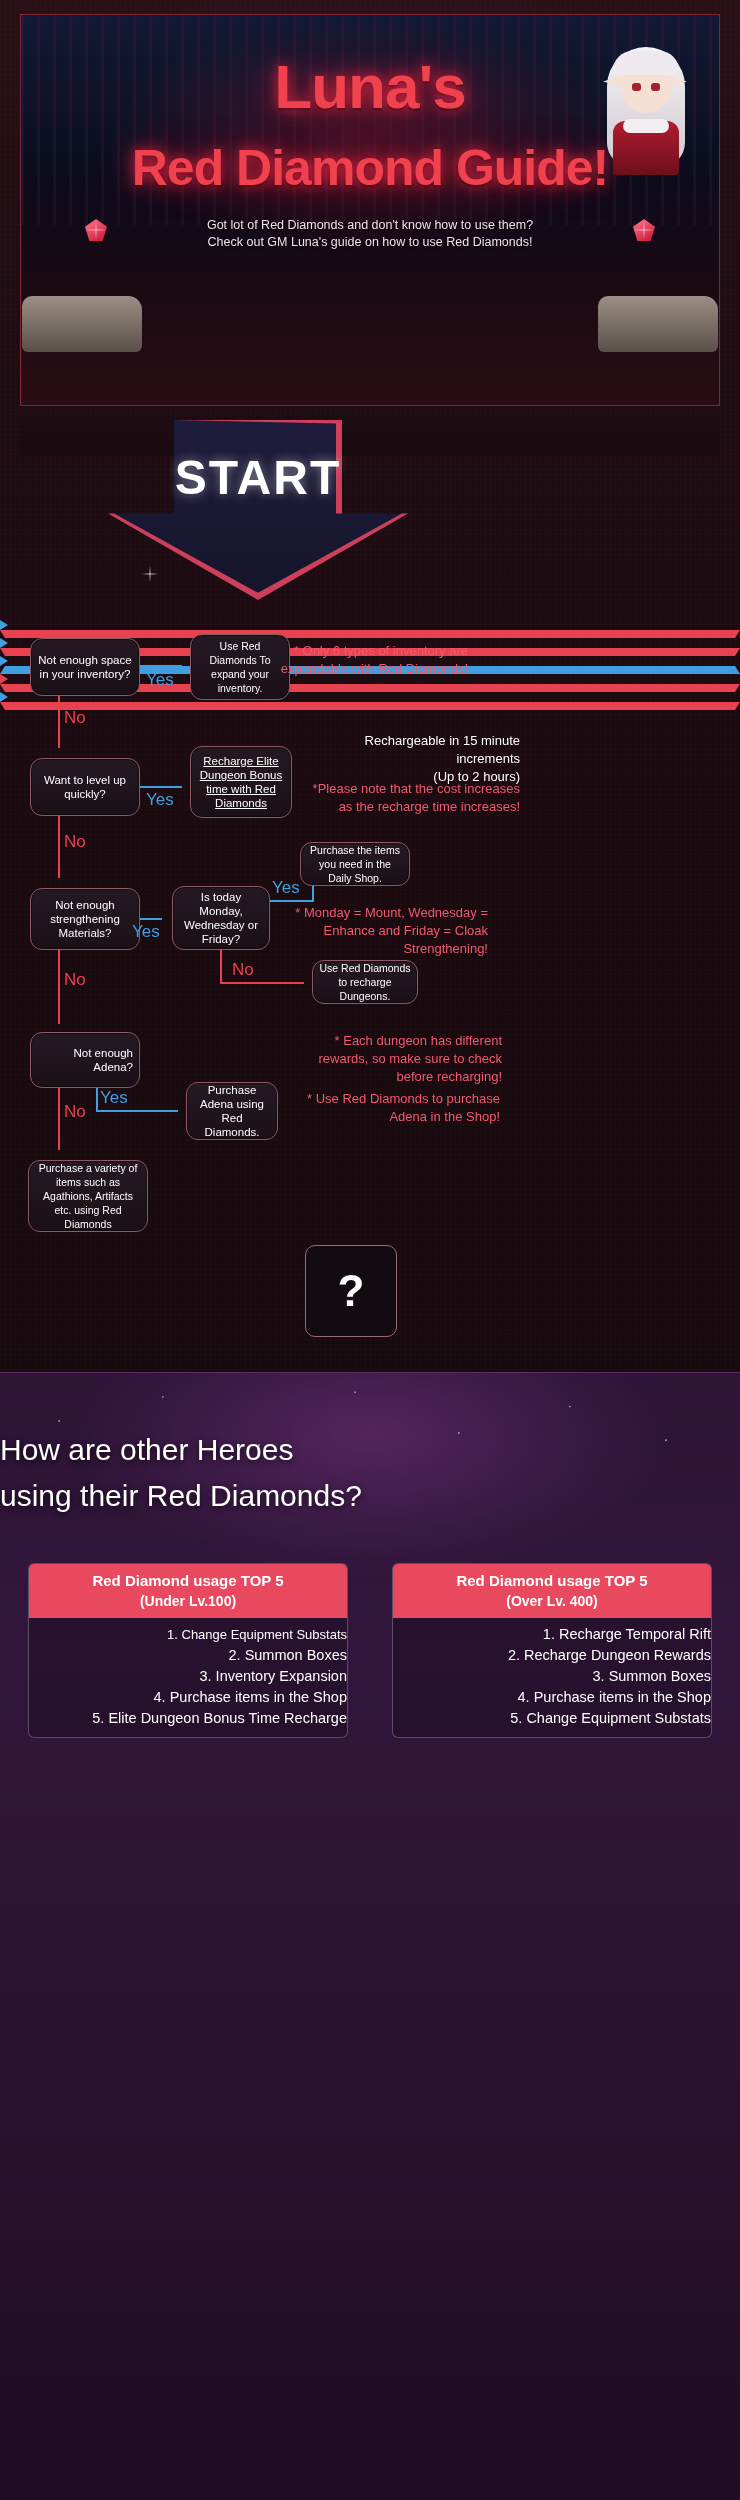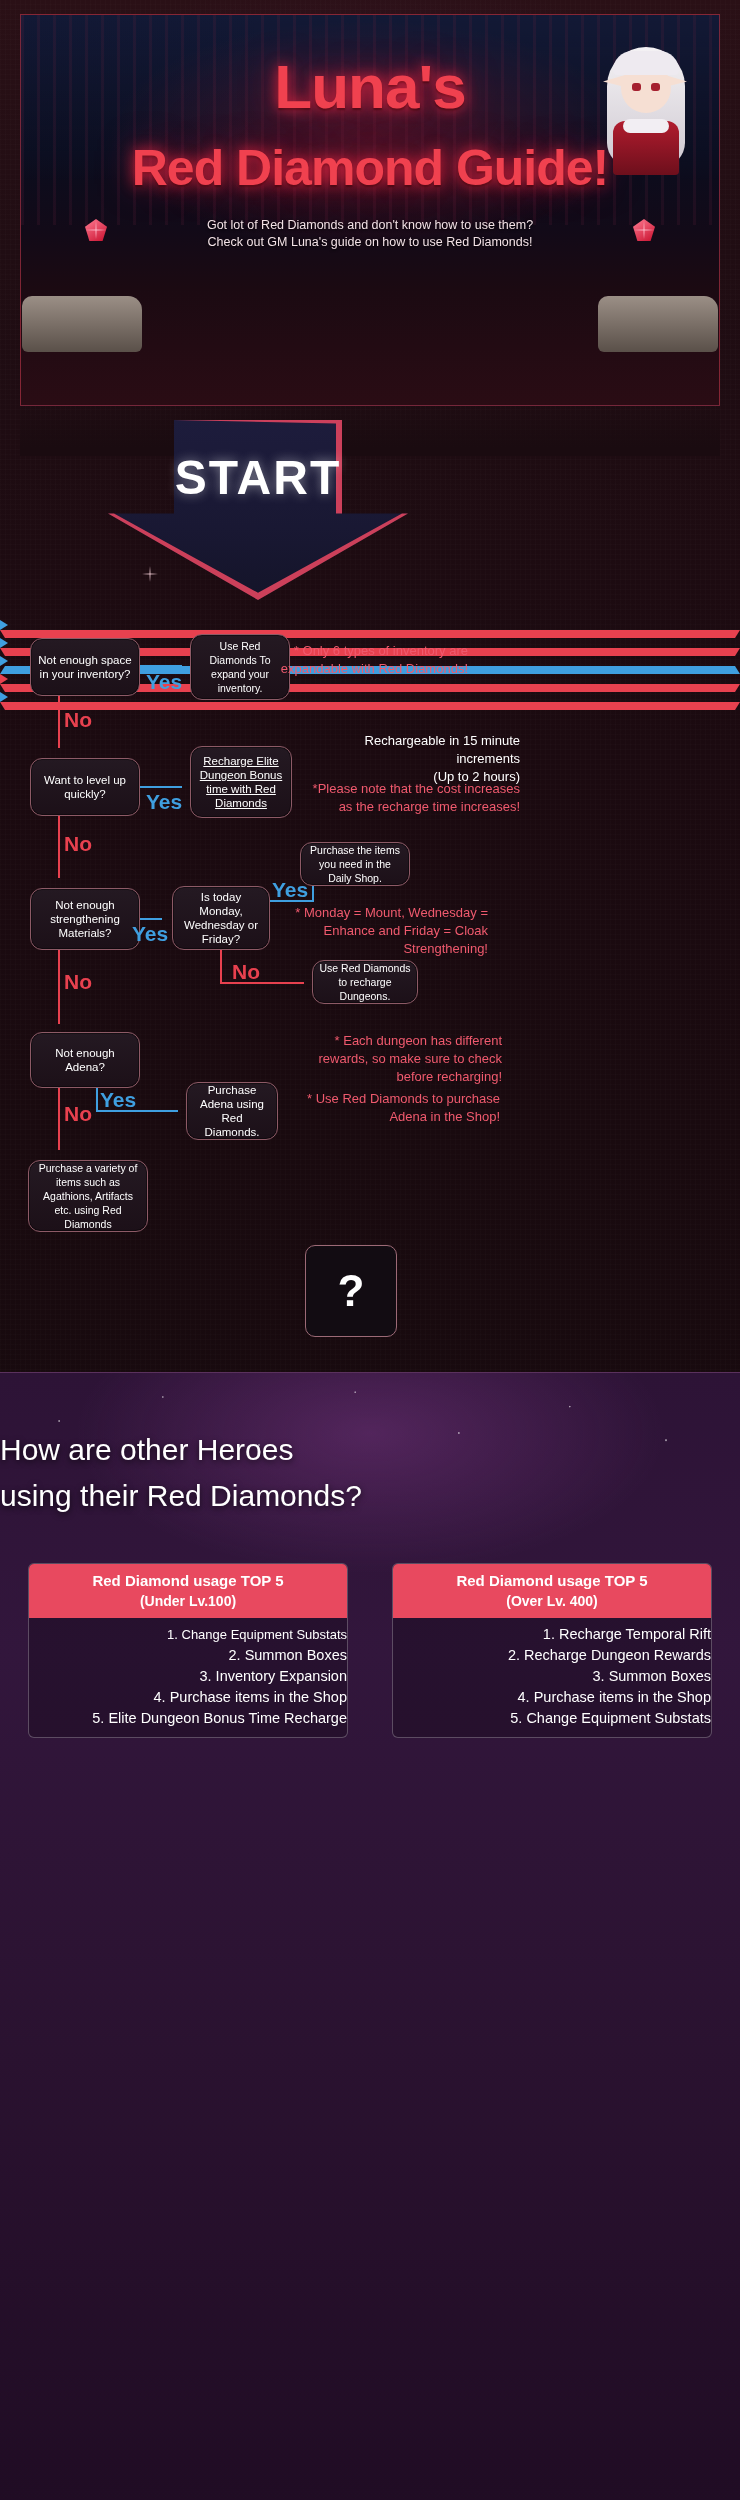--- a/index.html
+++ b/index.html
@@ -179,21 +179,21 @@
     box-shadow:0 0 0 1px rgba(0,0,0,.4) inset;
   }
   .note {
     position:absolute;
     color:#f05a6e;
     font-size:13px;
     line-height:18px;
     text-align:right;
   }
   .lbl-yes, .lbl-no {
-    position:absolute; font-size:21px; font-weight:bold;
+    position:absolute; font-size:17px; font-weight:normal;
   }
   .lbl-yes { color:#3f9fe0; }
   .lbl-no  { color:#e8414f; }
   .ln { position:absolute; }
   .ln-red { background:#e8414f; }
   .ln-blue{ background:#3f9fe0; }
   .arrow-blue-r { border-top:5px solid transparent; border-bottom:5px solid transparent; border-left:8px solid #3f9fe0; }
   .arrow-blue-u { border-left:5px solid transparent; border-right:5px solid transparent; border-bottom:8px solid #3f9fe0; }
   .arrow-red-d { border-left:5px solid transparent; border-right:5px solid transparent; border-top:8px solid #e8414f; }
   .arrow-red-r { border-top:5px solid transparent; border-bottom:5px solid transparent; border-left:8px solid #e8414f; }
@@ -355,21 +355,21 @@
     <div class="arrow-red-r" style="left:304px; top:357px;"></div>
     <div class="lbl-no" style="left:232px; top:340px;">No</div>
     <div class="node" style="left:312px; top:340px; width:106px; height:44px; font-size:10.5px;">Use Red Diamonds to recharge Dungeons.</div>
 
     <div class="ln ln-red" style="left:58px; top:330px; width:2px; height:74px;"></div>
     <div class="arrow-red-d" style="left:54px; top:402px;"></div>
     <div class="lbl-no" style="left:64px; top:350px;">No</div>
 
     <div class="note" style="left:282px; top:392px; width:220px;margin-top:20px;">* Each dungeon has different rewards, so make sure to check before recharging!</div>
 
-    <div class="node" style="left:30px; top:412px; width:110px; height:56px;">Not enough Adena?</div>
+    <div class="node" style="left:30px; top:412px; width:110px; height:56px;text-align:right;">Not enough Adena?</div>
     <div class="ln ln-blue" style="left:96px; top:468px; width:2px; height:24px;"></div>
     <div class="ln ln-blue" style="left:96px; top:490px; width:82px; height:2px;"></div>
     <div class="arrow-blue-r" style="left:178px; top:485px;"></div>
     <div class="lbl-yes" style="left:100px; top:468px;">Yes</div>
     <div class="node" style="left:186px; top:462px; width:92px; height:58px;">Purchase Adena using Red Diamonds.</div>
 
     <div class="note" style="left:290px; top:470px; width:210px;">* Use Red Diamonds to purchase Adena in the Shop!</div>
 
     <div class="ln ln-red" style="left:58px; top:468px; width:2px; height:62px;"></div>
     <div class="arrow-red-d" style="left:54px; top:528px;"></div>

